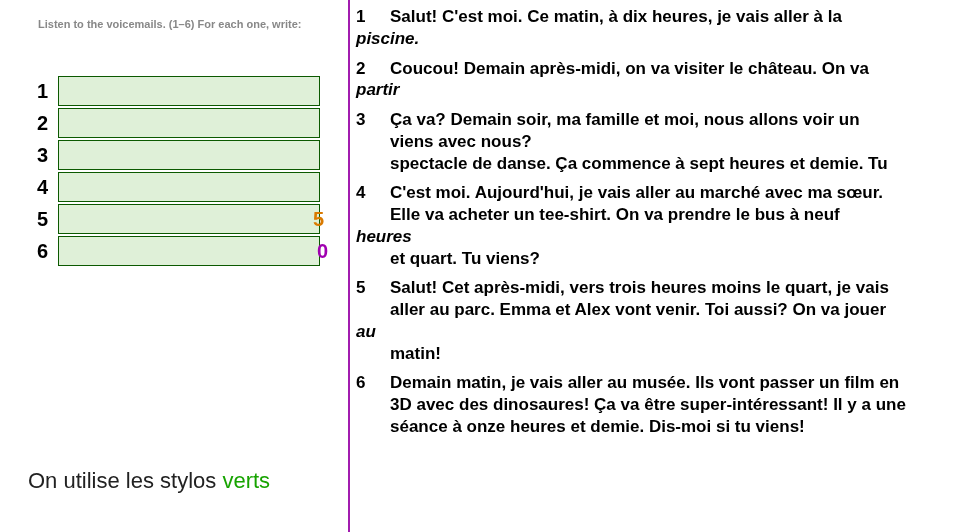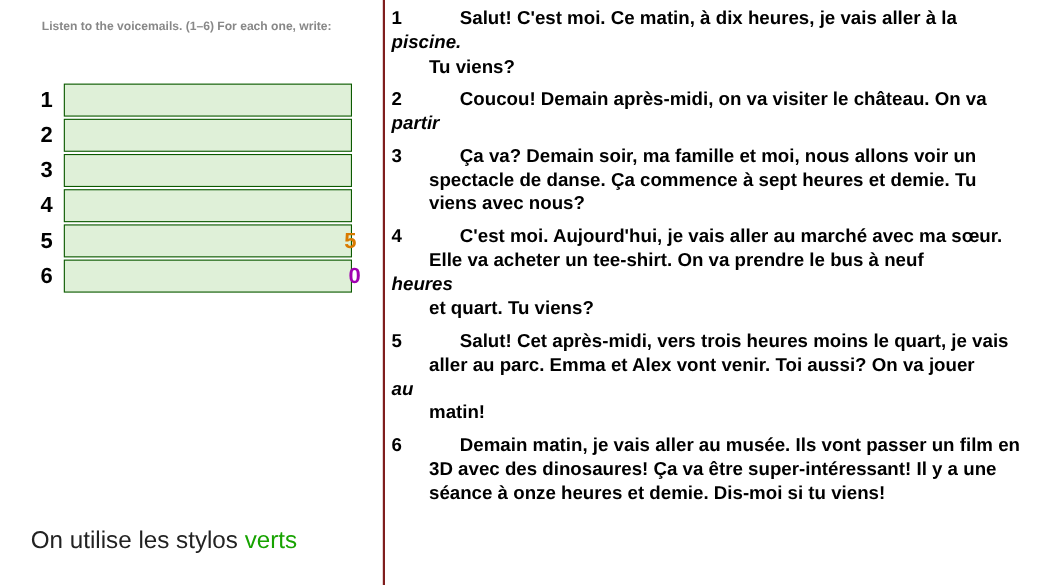--- a/index.html
+++ b/index.html
@@ -12,21 +12,21 @@
     position: relative;
   }
   .container {
     display: flex;
     width: 100%;
     height: 100%;
   }
   .left-pane {
     width: 350px;
     height: 100%;
-    border-right: 2px solid #7f1d1d;
+    border-right: 2px solid #a21caf;
     position: relative;
     padding: 10px 8px 10px 8px;
   }
   .instructions {
     padding: 8px 26px 8px 30px;
     font-size: 11px;
     color: #999;
   }
   .instructions .title {
     font-weight: bold;
@@ -67,21 +67,21 @@
   .answer-row .trailing {
     position: absolute;
     right: 6px;
     font-size: 20px;
     font-weight: bold;
   }
   .trailing.orange { color: #d97a00; right: 16px; }
   .trailing.purple { color: #a000b0; right: 12px;}
   .footer-text {
     position: absolute;
-    bottom: 28px;
+    bottom: 38px;
     left: 28px;
     font-size: 22px;
     color: #222;
   }
   .footer-text .green { color: #17a300; }
   .right-pane {
     flex: 1;
     height: 100%;
     padding: 6px 10px 6px 6px;
     font-family: "Comic Sans MS", "Comic Sans", cursive, sans-serif;
@@ -94,21 +94,20 @@
     margin-bottom: 8px;
   }
   .entry .first-line {
     display: flex;
   }
   .entry .enum {
     width: 34px;
   }
   .entry .body {
     flex: 1;
-    margin-left: 28px;
   }
   .entry .cont {
     padding-left: 34px;
   }
   .entry .flush {
     padding-left: 0;
     font-style: italic;
   }
 </style>
 </head>
@@ -156,38 +155,37 @@
   </div>
 
   <div class="right-pane">
 
     <div class="entry">
       <div class="first-line">
         <div class="enum">1</div>
         <div class="body">Salut! C'est moi. Ce matin, à dix heures, je vais aller à la</div>
       </div>
       <div class="flush">piscine.</div>
-      <div class="cont">Tu viens?</div>
     </div>
 
     <div class="entry">
       <div class="first-line">
         <div class="enum">2</div>
         <div class="body">Coucou! Demain après-midi, on va visiter le château. On va</div>
       </div>
       <div class="flush">partir</div>
     </div>
 
     <div class="entry">
       <div class="first-line">
         <div class="enum">3</div>
         <div class="body">Ça va? Demain soir, ma famille et moi, nous allons voir un</div>
       </div>
+      <div class="cont">viens avec nous?</div>
       <div class="cont">spectacle de danse. Ça commence à sept heures et demie. Tu</div>
-      <div class="cont">viens avec nous?</div>
     </div>
 
     <div class="entry">
       <div class="first-line">
         <div class="enum">4</div>
         <div class="body">C'est moi. Aujourd'hui, je vais aller au marché avec ma sœur.</div>
       </div>
       <div class="cont">Elle va acheter un tee-shirt. On va prendre le bus à neuf</div>
       <div class="flush">heures</div>
       <div class="cont">et quart. Tu viens?</div>

